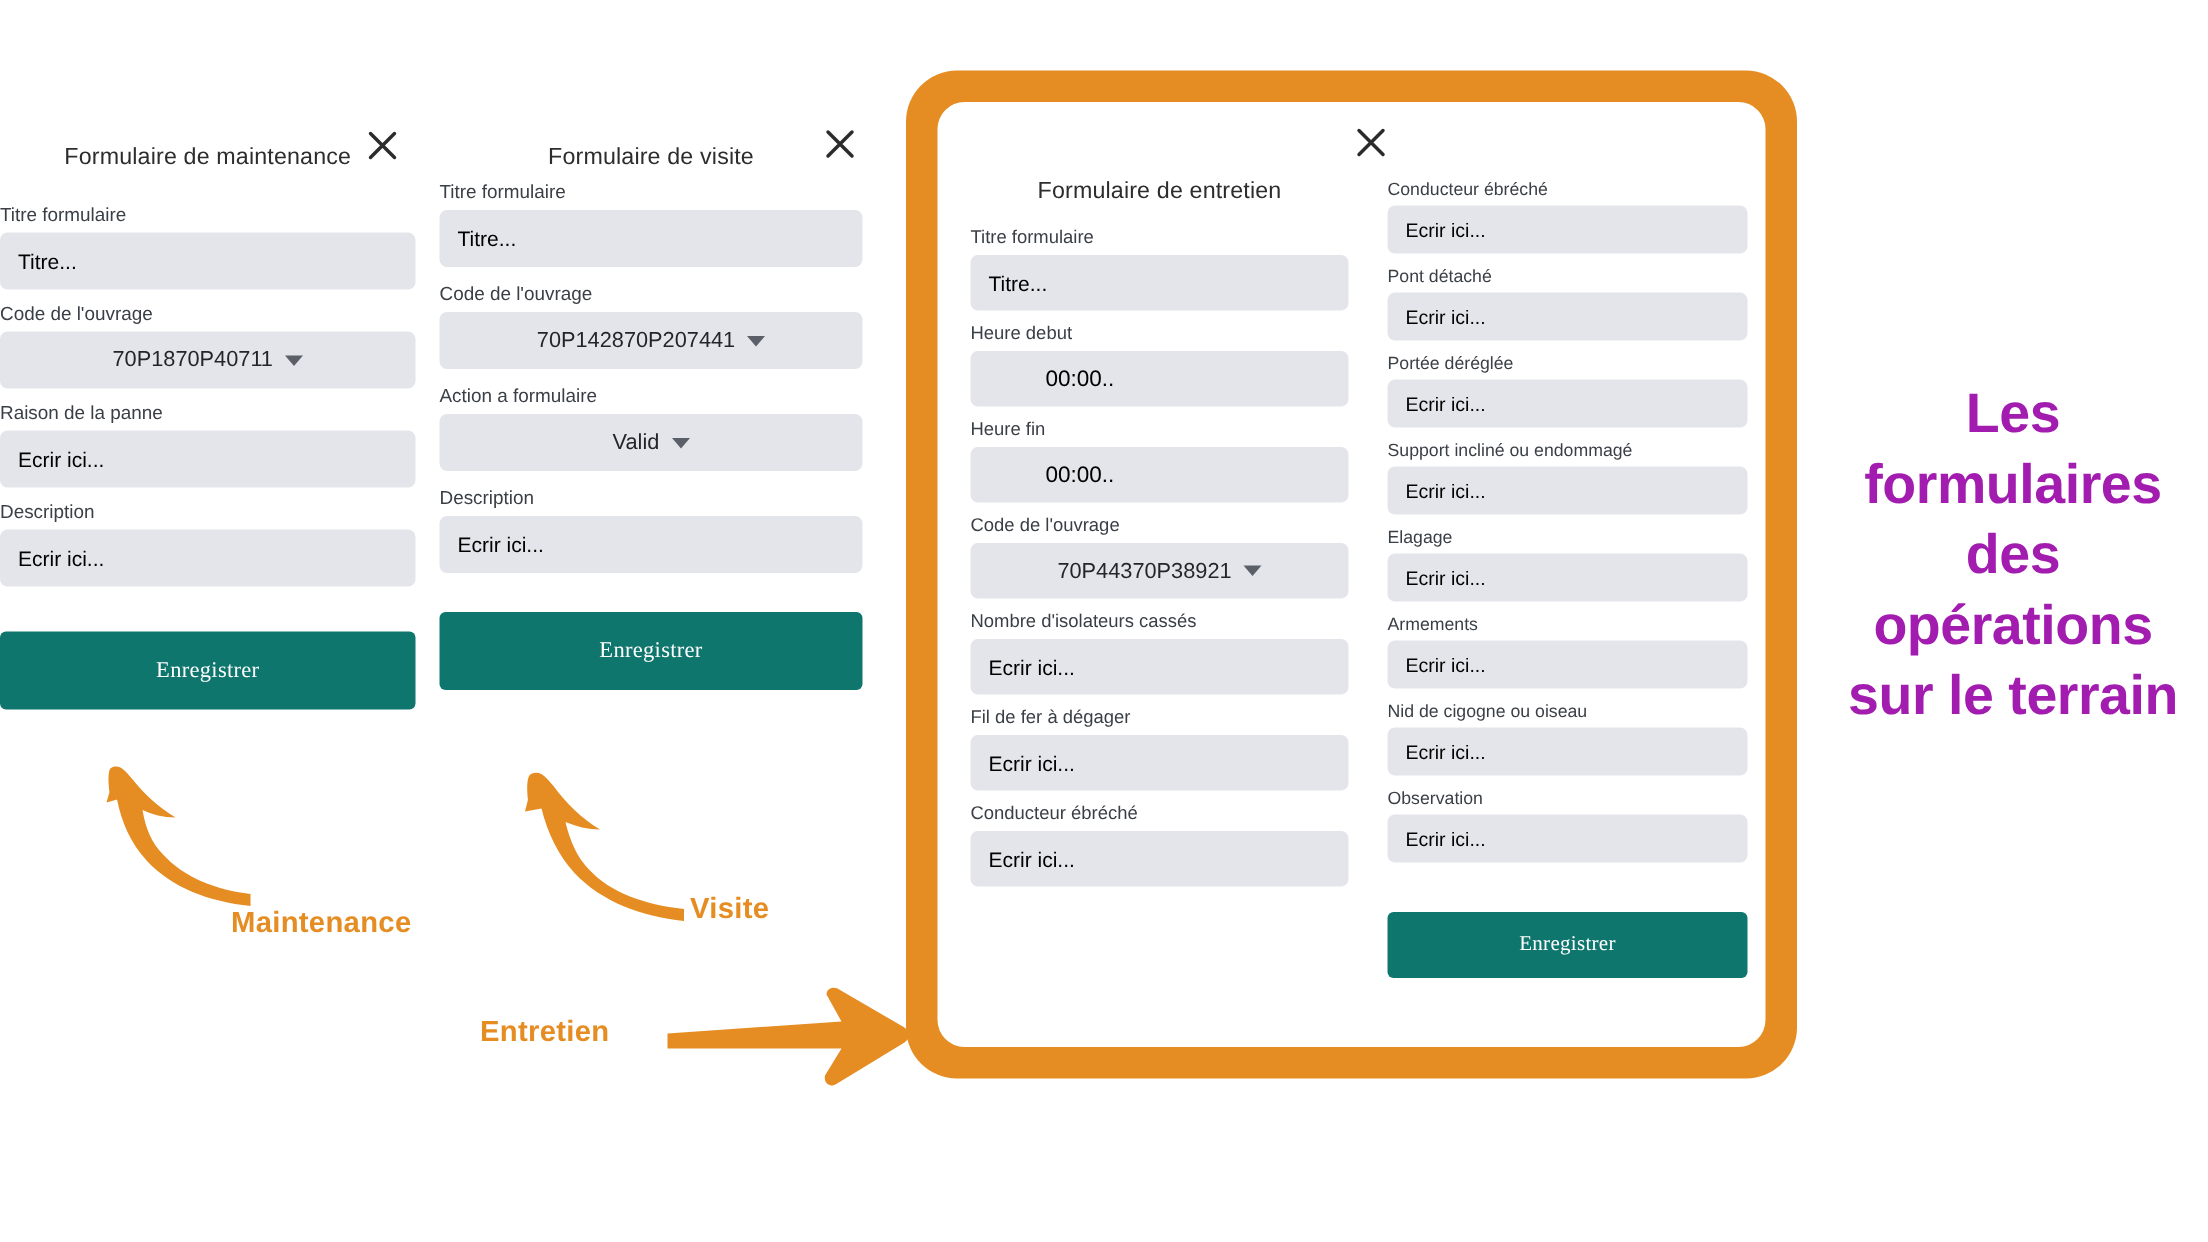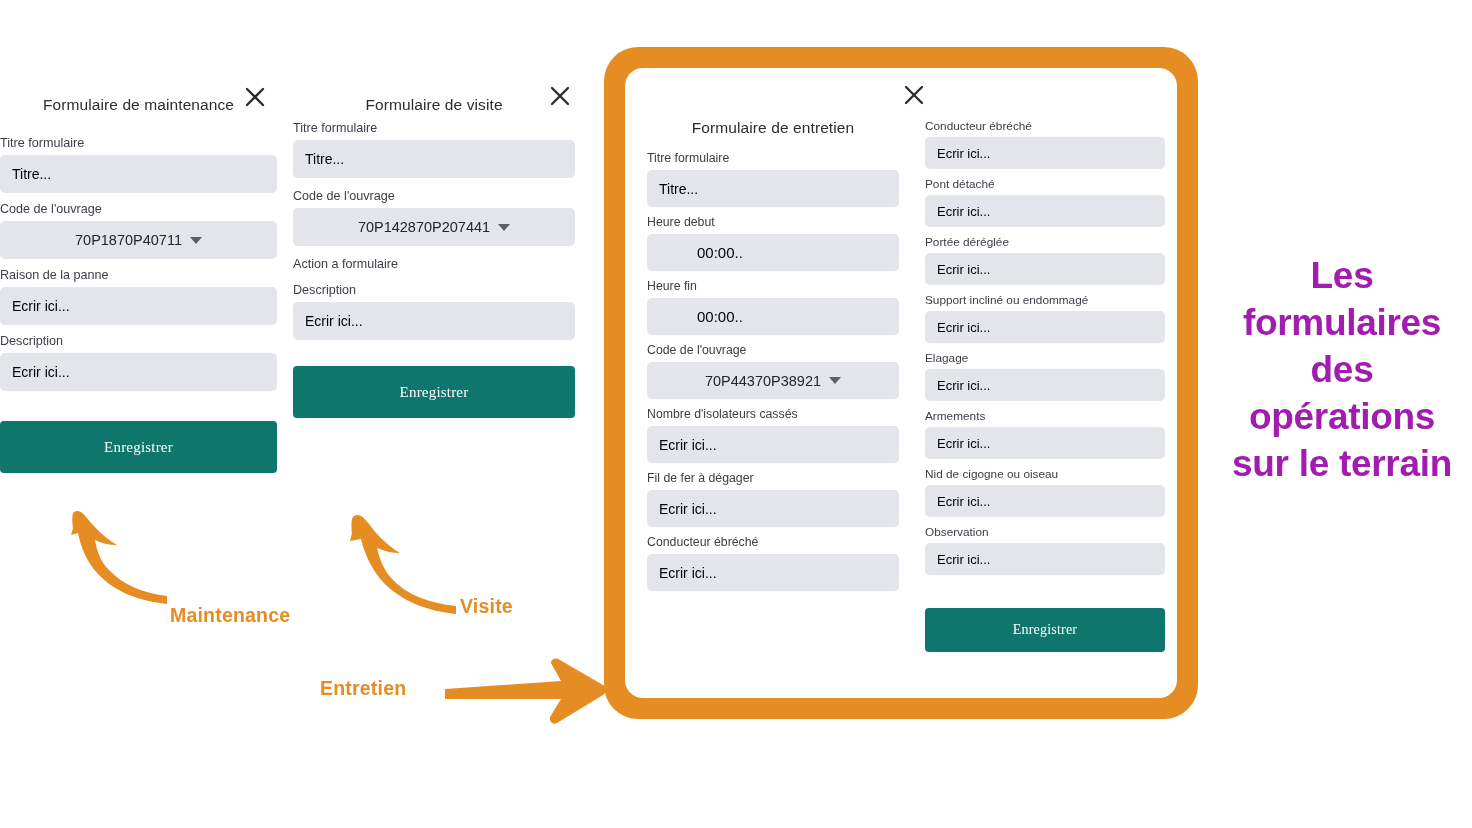--- a/index.html
+++ b/index.html
@@ -126,21 +126,21 @@
 
   
   .anno-label {
     position: absolute;
     color: #e58d22;
     font-weight: bold;
     font-size: 19.5px;
     letter-spacing: .2px;
     white-space: nowrap;
   }
-  #label-maintenance { left: 170px; top: 604px; }
+  #label-maintenance { left: 154px; top: 604px; }
   #label-visite { left: 460px; top: 595px; }
   #label-entretien { left: 320px; top: 677px; }
 
   .anno-arrow { position: absolute; }
   #arrow-maintenance { left: 43px; top: 500px; width: 125px; height: 105px; }
   #arrow-visite { left: 330px; top: 508px; width: 130px; height: 108px; }
   #arrow-entretien { left: 443px; top: 655px; width: 165px; height: 70px; }
 
   
   #headline {
@@ -218,20 +218,24 @@
     <div class="field">
       <div class="field-label">Code de l'ouvrage</div>
       <div class="input-box select">
         <span>70P142870P207441</span>
         <span class="caret"></span>
       </div>
     </div>
 
     <div class="field">
       <div class="field-label">Action a formulaire</div>
+      <div class="input-box select">
+        <span>Valid</span>
+        <span class="caret"></span>
+      </div>
     </div>
 
     <div class="field">
       <div class="field-label">Description</div>
       <div class="input-box">
         <span class="ph">Ecrir ici...</span>
       </div>
     </div>
 
     <button class="btn-save">Enregistrer</button>

